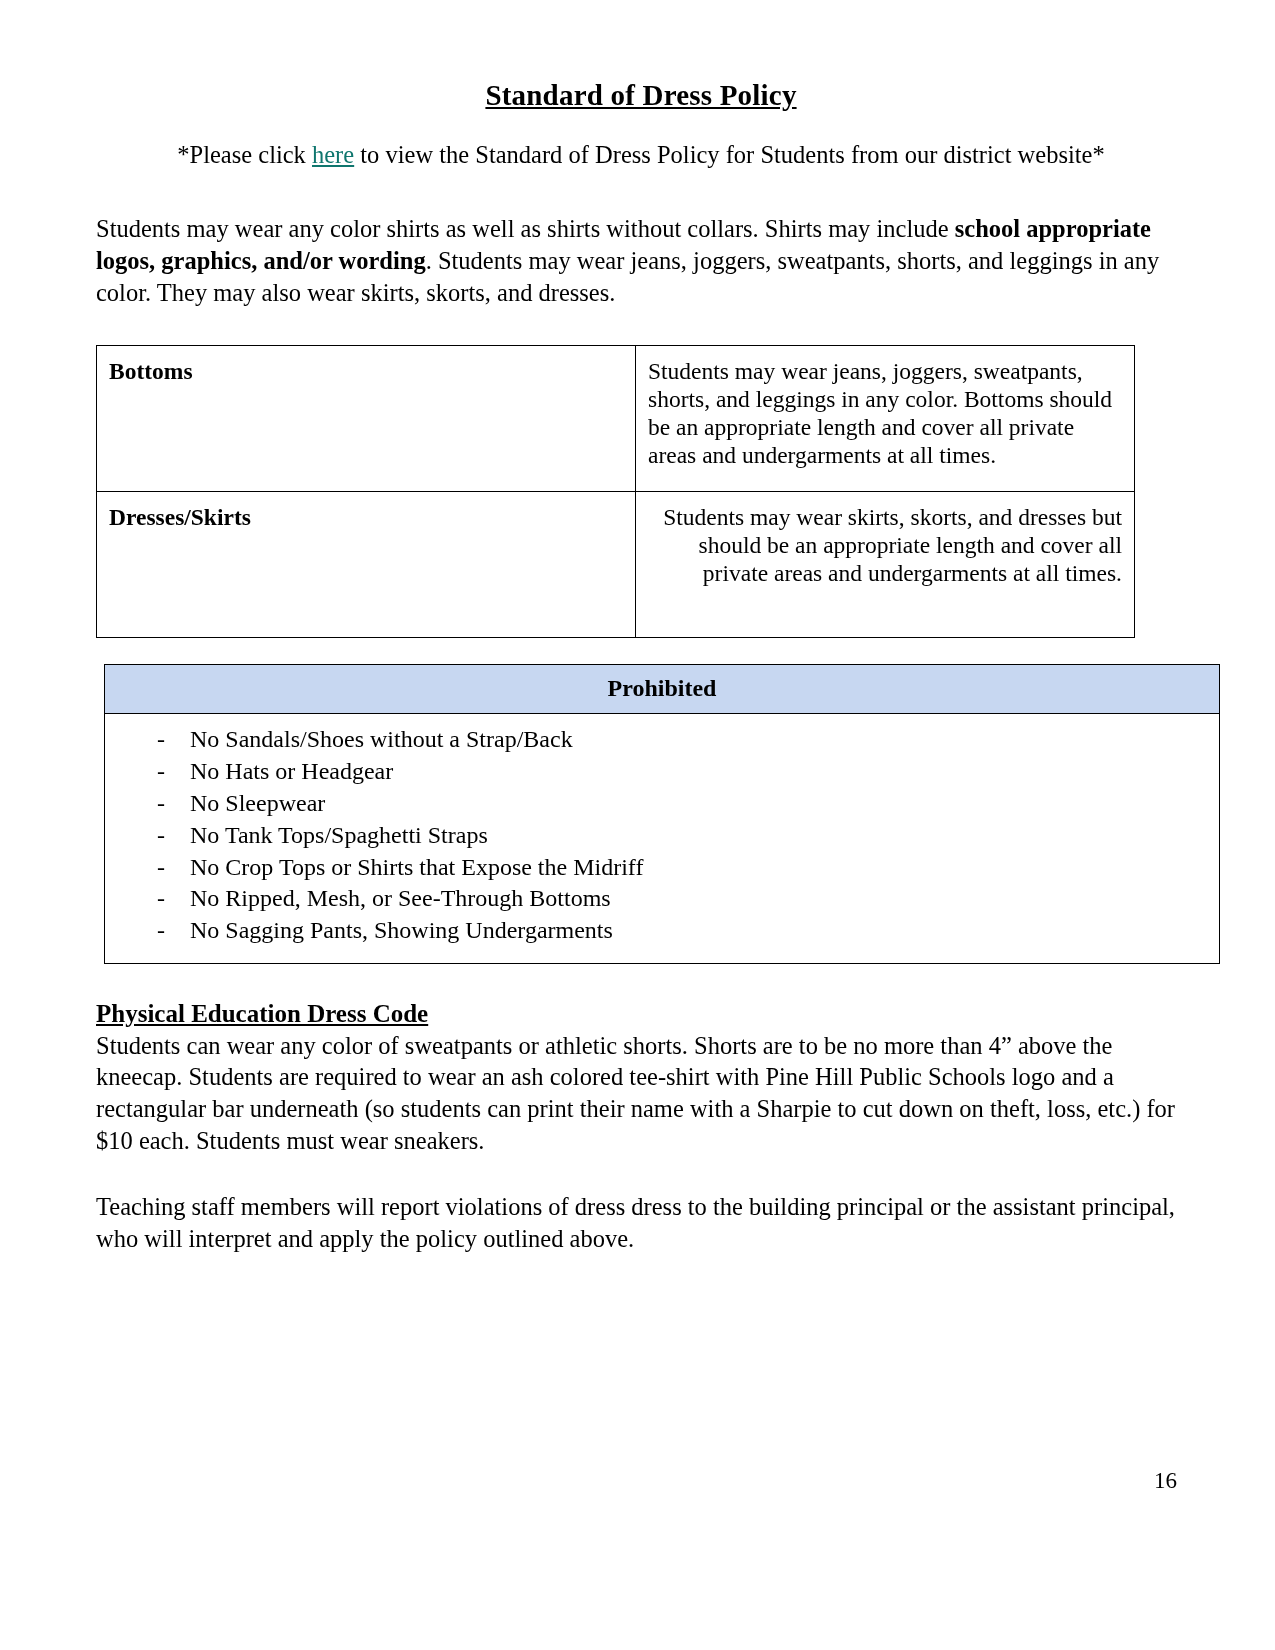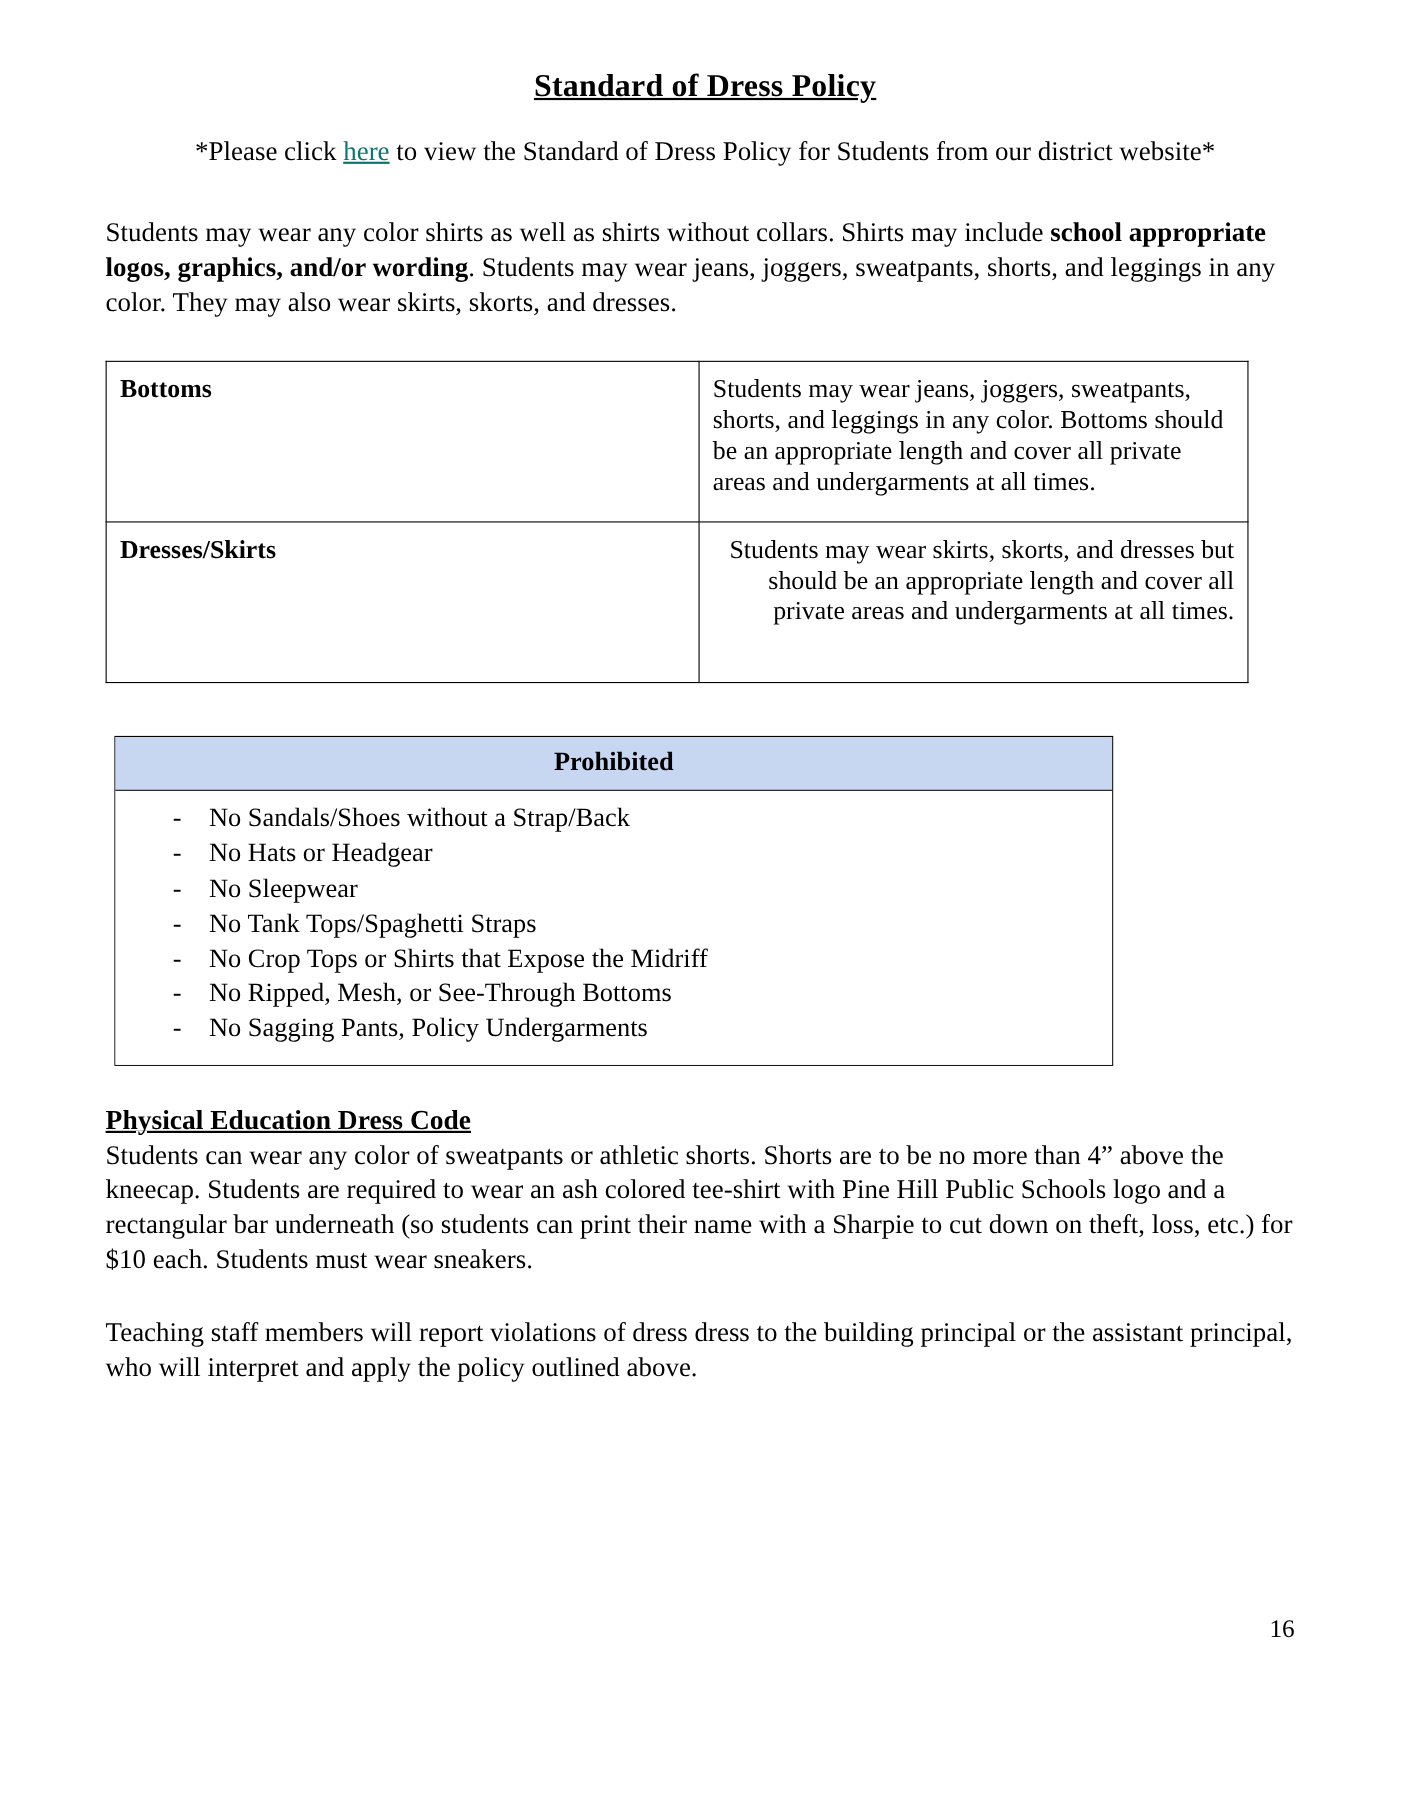--- a/index.html
+++ b/index.html
@@ -26,21 +26,21 @@
     top: 0;
     width: 1090px;
   }
 
   
   .doc-title {
     text-align: center;
     font-size: 29px;
     font-weight: bold;
     text-decoration: underline;
-    margin: 0;
+    margin: 17px;
     padding-top: 62px;
     letter-spacing: 0.2px;
   }
 
   
   .link-line {
     text-align: center;
     font-size: 24.5px;
     margin-top: 28px;
     line-height: 1.2;
@@ -95,22 +95,22 @@
   }
   table.dress-table td.desc-cell {
     width: 474px;
   }
   .row-pad-1 { height: 92px; }
   .row-pad-2 { height: 120px; }
   .row-pad-3 { height: 120px; text-align: right; }
 
   
   .prohibited-box {
-    width: 908px;
-    margin-top: 48px;
+    width: 1116px;
+    margin-top: 26px;
     margin-left: 8px;
     border: 1.8px solid #000000;
     box-sizing: border-box;
   }
   .prohibited-header {
     background: #c7d7f1;
     border-bottom: 1.8px solid #000000;
     text-align: center;
     font-weight: bold;
     font-size: 24px;
@@ -182,21 +182,21 @@
     <div class="prohibited-box">
       <div class="prohibited-header">Prohibited</div>
       <div class="prohibited-body">
         <ul class="prohibited-list">
           <li><span class="dash">-</span><span class="item-text">No Sandals/Shoes without a Strap/Back</span></li>
           <li><span class="dash">-</span><span class="item-text">No Hats or Headgear</span></li>
           <li><span class="dash">-</span><span class="item-text">No Sleepwear</span></li>
           <li><span class="dash">-</span><span class="item-text">No Tank Tops/Spaghetti Straps</span></li>
           <li><span class="dash">-</span><span class="item-text">No Crop Tops or Shirts that Expose the Midriff</span></li>
           <li><span class="dash">-</span><span class="item-text">No Ripped, Mesh, or See-Through Bottoms</span></li>
-          <li><span class="dash">-</span><span class="item-text">No Sagging Pants, Policy Undergarments</span></li>
+          <li><span class="dash">-</span><span class="item-text">No Sagging Pants, Showing Undergarments</span></li>
         </ul>
       </div>
     </div>
 
     <div class="block-pe">
       <h2 class="section-heading">Physical Education Dress Code</h2>
       <p class="body-text">Students can wear any color of sweatpants or athletic shorts. Shorts are to be no more than 4” above the kneecap. Students are required to wear an ash colored tee-shirt with Pine Hill Public Schools logo and a rectangular bar underneath (so students can print their name with a Sharpie to cut down on theft, loss, etc.) for $10 each. Students must wear sneakers.</p>
     </div>
 
     <div class="block-enforce">

